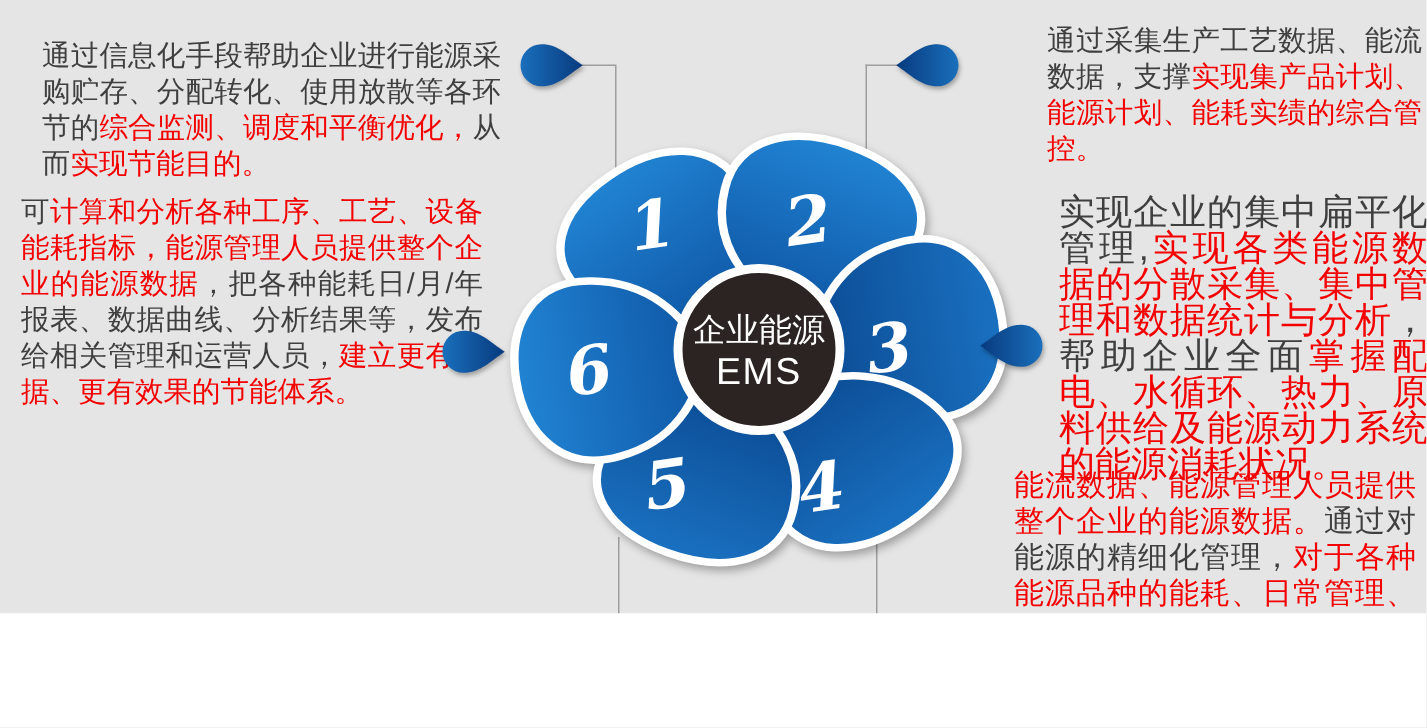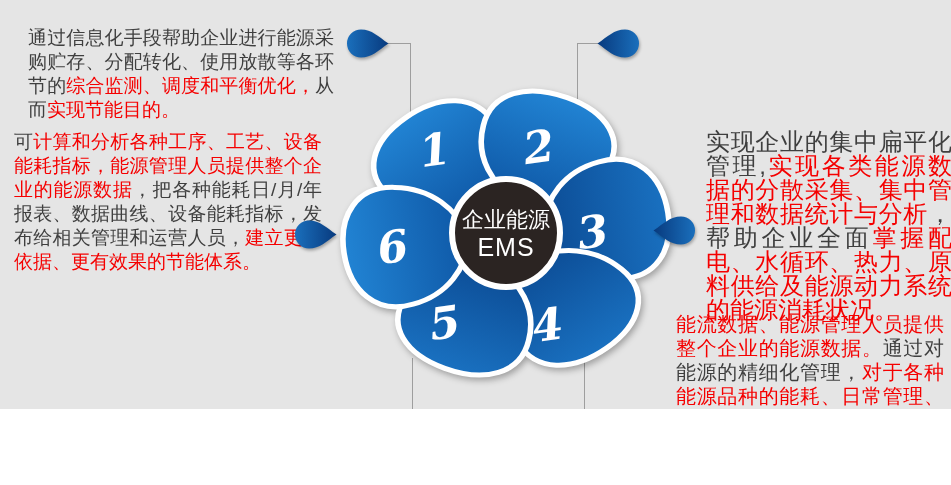--- a/index.html
+++ b/index.html
@@ -43,23 +43,24 @@
       </linearGradient>
       <linearGradient id="dgL" x1="0" y1="0" x2="1" y2="0">
         <stop offset="0" stop-color="#083a7e"></stop>
           <stop offset="1" stop-color="#1a6fbc"></stop>
       </linearGradient>
     </defs>
   </svg>
 
   <div class="tb tb-tl"><span class="dark">通过信息化手段帮助企业进行能源采购贮存、分配转化、使用放散等各环节的</span><span class="red">综合监测、调度和平衡优化，</span><span class="dark">从而</span><span class="red">实现节能目的。</span></div>
 
-  <div class="tb tb-ml"><span class="dark">可</span><span class="red">计算和分析各种工序、工艺、设备能耗指标，能源管理人员提供整个企业的能源数据</span><span class="dark">，把各种能耗日/月/年报表、数据曲线、设备能耗指标，发布给相关管理和运营人员，</span><span class="red">建立更有依据、更有效果的节能体系。</span></div>
+  <div class="tb tb-ml"><span class="dark">可</span><span class="red">计算和分析各种工序、工艺、设备能耗指标，能源管理人员提供整个企业的能源数据</span><span class="dark">，把各种能耗日/月/年报表、数据曲线、分析结果等，发布给相关管理和运营人员，</span><span class="red">建立更有依据、更有效果的节能体系。</span></div>
 
 
+  <div class="tb tb-tr"><span class="dark">通过采集生产工艺数据、能流数据，支撑</span><span class="red">实现集产品计划、能源计划、能耗实绩的综合管控。</span></div>
 
   <div class="tb tb-mr"><span class="dark">实现企业的集中扁平化管理,</span><span class="red">实现各类能源数据的分散采集、集中管理和数据统计与分析</span><span class="dark">，帮助企业全面</span><span class="red">掌握配电、水循环、热力、原料供给及能源动力系统的能源消耗状况。</span></div>
 
   <div class="tb tb-br"><span class="red">能流数据、能源管理人员提供整个企业的能源数据。</span><span class="dark">通过对能源的精细化管理，</span><span class="red">对于各种能源品种的能耗、日常管理、能耗分析、重点工序和设备管理等功能，帮助制定考核等制度，</span><span class="dark">提高能源管理智能化。</span></div>
 
   <div class="hline" style="left:386px;top:43px;width:24px;"></div>
   <div class="vline" style="left:410px;top:43px;height:72px;"></div>
   <div class="hline" style="left:577px;top:43px;width:22px;"></div>
   <div class="vline" style="left:577px;top:43px;height:72px;"></div>
   <div class="hline" style="left:386px;top:429px;width:27px;"></div>

